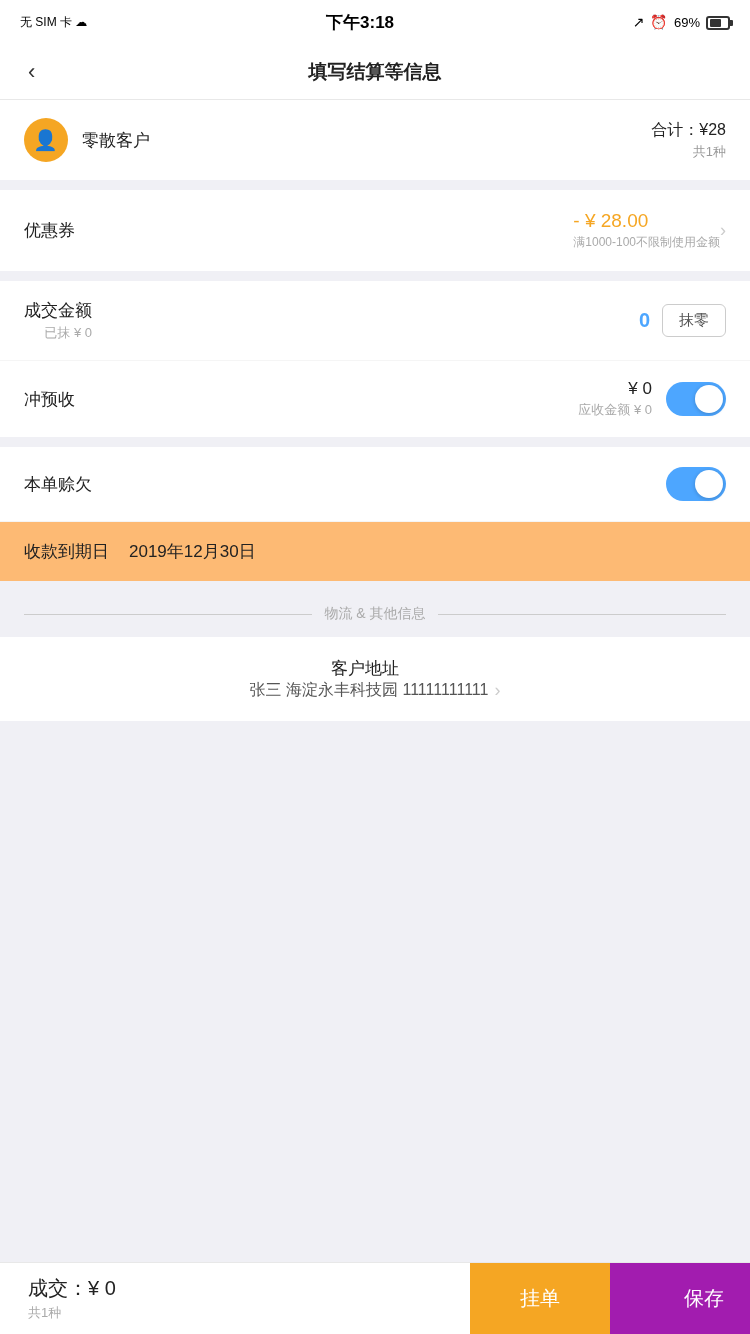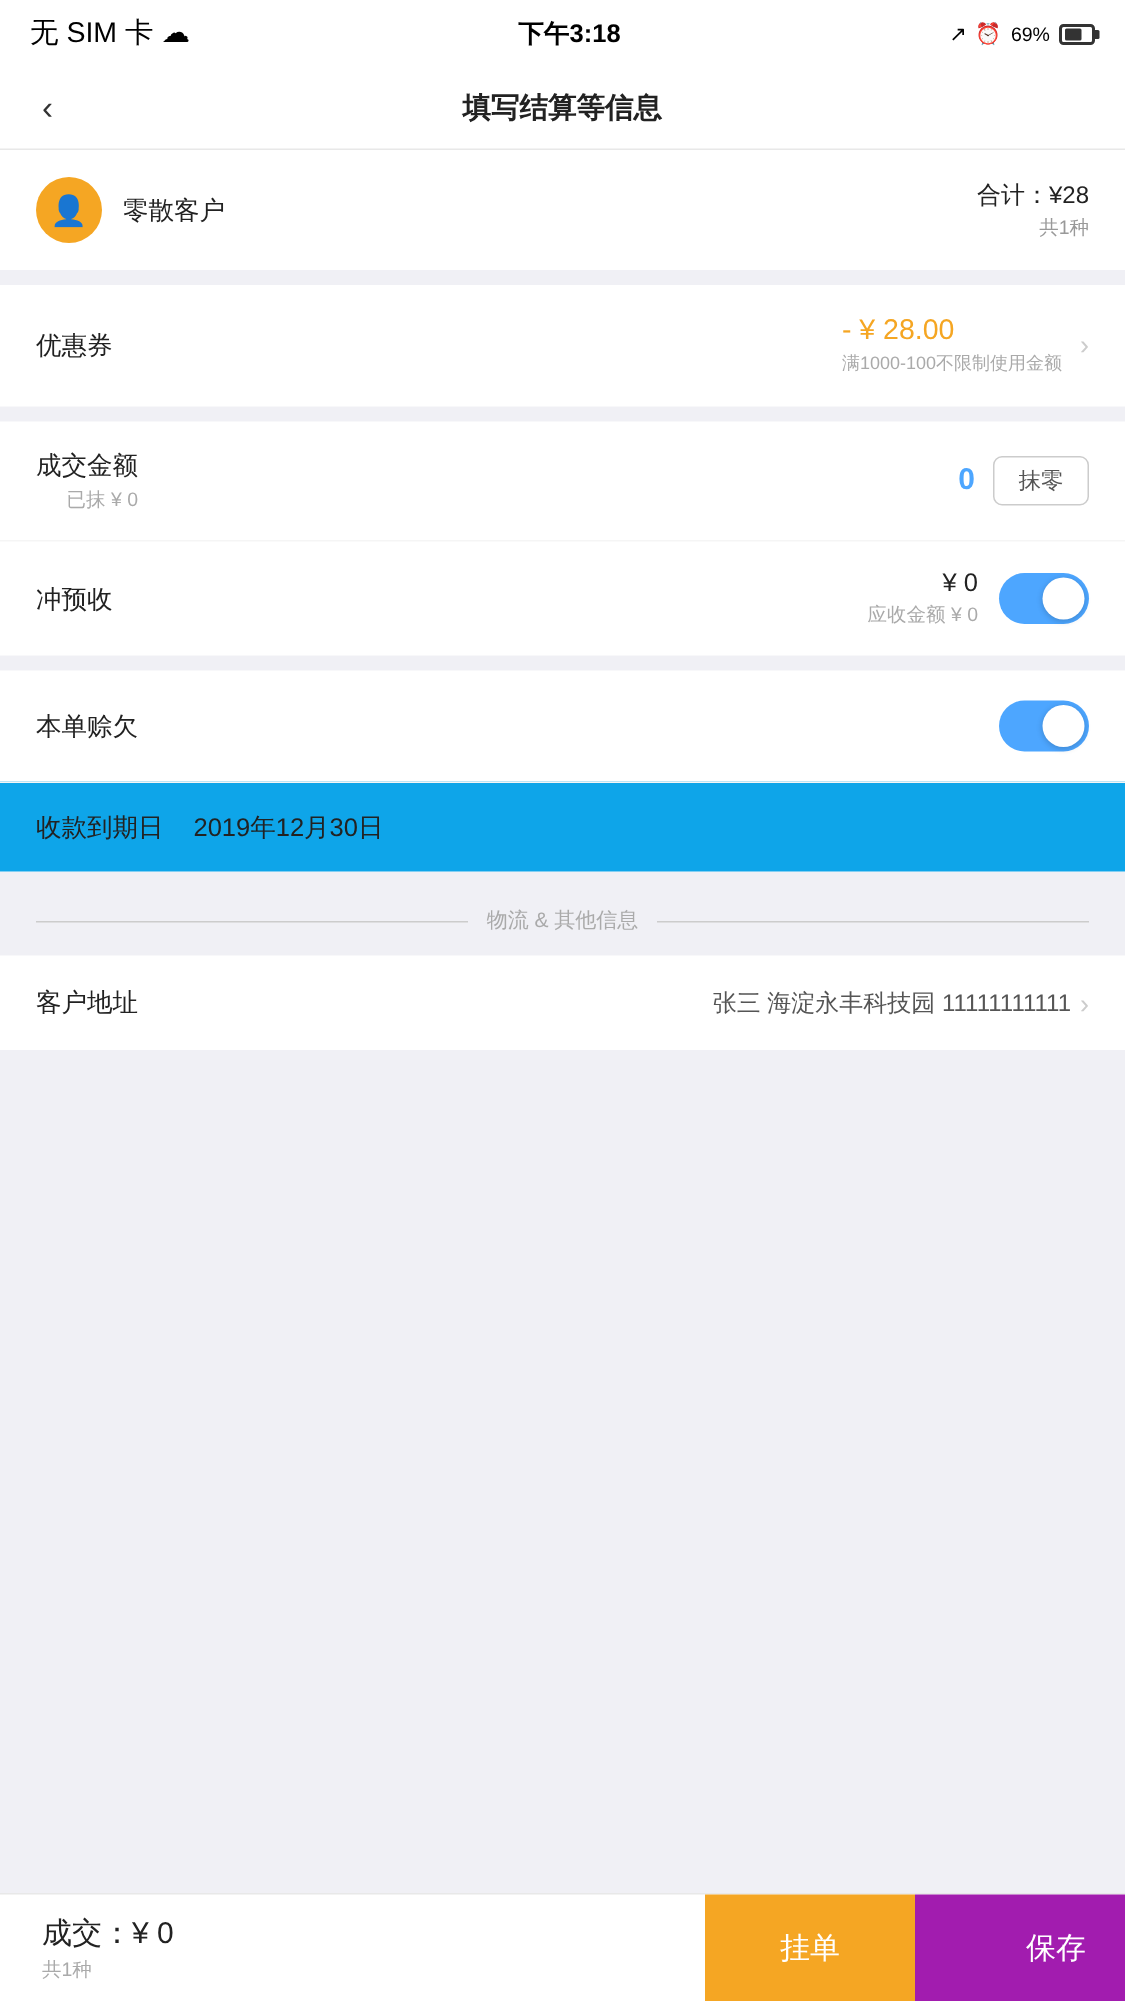--- a/index.html
+++ b/index.html
@@ -17,21 +17,21 @@
     .status-bar {
       background: #fff;
       height: 44px;
       display: flex;
       align-items: center;
       justify-content: space-between;
       padding: 0 20px;
       font-size: 15px;
       font-weight: 500;
     }
-    .status-left { display: flex; gap: 8px; font-size: 19px; }
+    .status-left { display: flex; gap: 8px; font-size: 12px; }
     .status-center { font-size: 17px; font-weight: 700; }
     .status-right { display: flex; align-items: center; gap: 6px; font-size: 13px; }
     .battery-icon {
       display: inline-flex; align-items: center;
       border: 2px solid #333; border-radius: 3px; padding: 1px 2px;
       height: 14px; width: 24px; position: relative;
     }
     .battery-fill {
       background: #333; height: 100%; width: 70%; border-radius: 1px;
     }
@@ -157,21 +157,21 @@
       padding: 20px 24px;
       display: flex;
       align-items: center;
       justify-content: space-between;
     }
     .owe-label { font-size: 17px; color: #222; }
 
     
     .duedate-row {
       padding: 18px 24px;
-      background: #0ea5e9;
+      background: #fdba74;
       display: flex;
       align-items: center;
       gap: 20px;
       border-top: 1px solid #f5f5f5;
     }
     .duedate-label { font-size: 17px; color: #222; }
     .duedate-value { font-size: 17px; color: #222; }
 
     
     .logistics-divider {
@@ -190,22 +190,23 @@
     .divider-text { font-size: 14px; color: #aaa; }
 
     
     .address-section {
       background: #fff;
       margin-top: 0;
     }
     .address-row {
       padding: 20px 24px;
       display: flex;
-      align-items: flex-end;
-      justify-content: space-between;
+      align-items: center;
+      justify-content: space-between;
+      flex-direction: column;
     }
     .address-label { font-size: 17px; color: #222; flex-shrink: 0; margin-right: 20px; }
     .address-value { font-size: 16px; color: #555; flex: 1; }
     .address-right { display: flex; align-items: center; gap: 6px; }
 
     
     .empty-space {
       height: 200px;
       background: #f0f0f5;
     }
@@ -275,21 +276,21 @@
     <span class="customer-name">零散客户</span>
   </div>
   <div class="customer-right">
     <div class="customer-total">合计：¥28</div>
     <div class="customer-count">共1种</div>
   </div>
 </div>
 
 <div class="coupon-row section">
   <span class="coupon-label">优惠券</span>
-  <div style="display:flex;align-items:center;gap:12px;">
+  <div style="display:flex;align-items:center;gap:0;">
     <div>
       <div class="coupon-amount">- ¥ 28.00</div>
       <div class="coupon-desc">满1000-100不限制使用金额</div>
     </div>
     <span class="chevron-right">›</span>
   </div>
 </div>
 
 <div class="middle-section">
 

